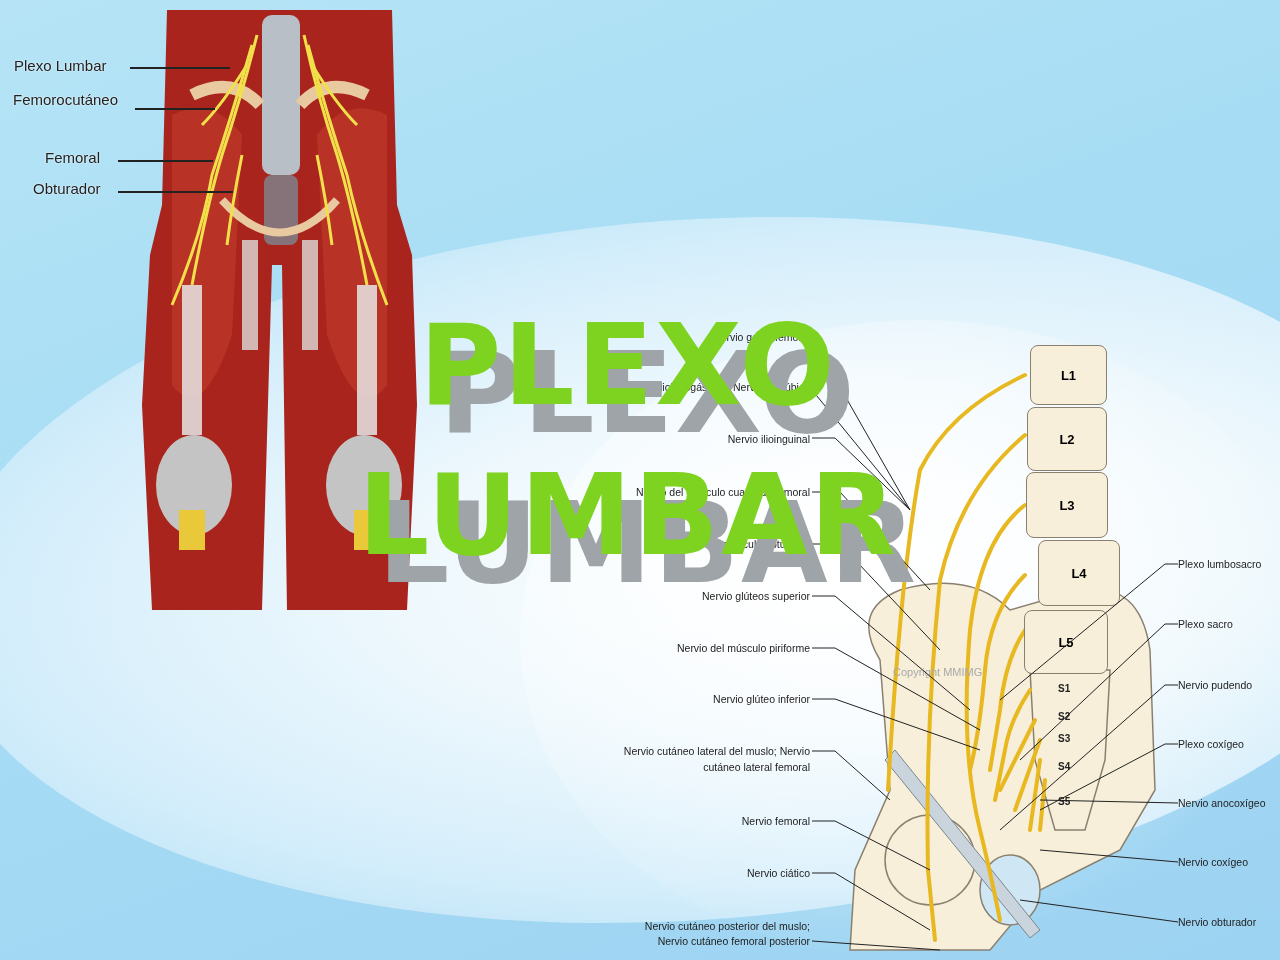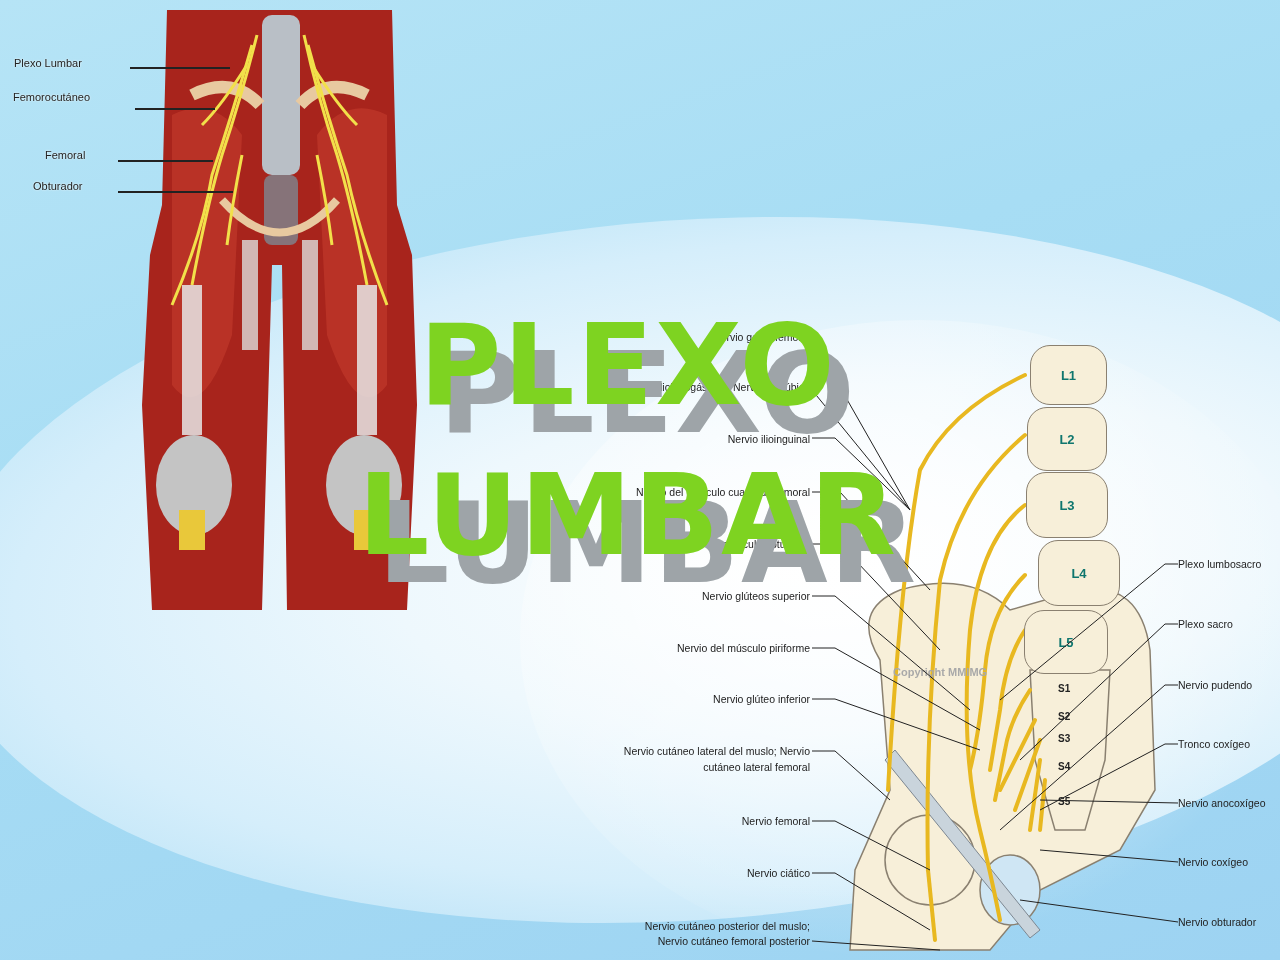--- a/index.html
+++ b/index.html
@@ -15,27 +15,27 @@
       transform: rotate(-4deg);
     }
     .swoosh2 {
       position:absolute; left:520px; top:320px; width:800px; height:640px;
       border-radius:50%;
       background: radial-gradient(ellipse at 40% 40%, rgba(255,255,255,0.9) 0%, rgba(255,255,255,0) 70%);
     }
     
     .anatomy-left { position:absolute; left:132px; top:5px; width:295px; height:605px; }
     .label-left {
-      position:absolute; font-size:11px; color:#222; white-space:nowrap;
+      position:absolute; font-size:15px; color:#222; white-space:nowrap;
       text-shadow: 0 0 2px #fff;
     }
     .leader { position:absolute; height:1.5px; background:#222; }
     .vert {
-      position:absolute; background:#f7efd9; border:1.5px solid #8a8070; border-radius:20px;
-      font-size:13px; font-weight:bold; color:#0f766e; display:flex; align-items:center; justify-content:center;
+      position:absolute; background:#f7efd9; border:1.5px solid #8a8070; border-radius:8px;
+      font-size:13px; font-weight:bold; color:#000000; display:flex; align-items:center; justify-content:center;
     }
     .slabel { position:absolute; font-size:10px; font-weight:bold; color:#222; }
     .nlabel {
       position:absolute; font-size:10.5px; color:#222; white-space:nowrap; text-align:center;
       line-height:14px;
     }
     .rlabel { position:absolute; font-size:10.5px; color:#222; white-space:nowrap; }
 
     
     .title-shadow, .title-main {
@@ -138,21 +138,21 @@
 <div class="vert" style="left:1024px; top:610px; width:82px; height:62px;">
     <span>L5</span>
   </div>
 
 <div class="slabel" style="left:1058px; top:683px;">S1</div>
 <div class="slabel" style="left:1058px; top:711px;">S2</div>
 <div class="slabel" style="left:1058px; top:733px;">S3</div>
 <div class="slabel" style="left:1058px; top:761px;">S4</div>
 <div class="slabel" style="left:1058px; top:796px;">S5</div>
 
-<div style="position:absolute; left:893px; top:666px; font-size:11px; font-weight:bold; color:#a9a9a9;">Copyright MMIMG</div>
+<div style="position:absolute; left:893px; top:666px; font-size:11px; font-weight:normal; color:#a9a9a9;">Copyright MMIMG</div>
 
 <div class="nlabel" style="right:470px; top:330px;">Nervio genitofemoral</div>
 <div class="nlabel" style="right:470px; top:380px;">Nervio iliohipogástrico; Nervio iliopúbico</div>
 <div class="nlabel" style="right:470px; top:432px;">Nervio ilioinguinal</div>
 <div class="nlabel" style="right:470px; top:485px;">Nervio del músculo cuadrado femoral</div>
 <div class="nlabel" style="right:470px; top:537px;">Nervio del músculo obturador</div>
 <div class="nlabel" style="right:470px; top:589px;">Nervio glúteos superior</div>
 <div class="nlabel" style="right:470px; top:641px;">Nervio del músculo piriforme</div>
 <div class="nlabel" style="right:470px; top:692px;">Nervio glúteo inferior</div>
 <div class="nlabel" style="right:470px; top:744px;">Nervio cutáneo lateral del muslo; Nervio</div>
@@ -175,21 +175,21 @@
     <path d="M2 421 L25 421 L80 470"></path>
     <path d="M2 491 L25 491 L120 540"></path>
     <path d="M2 543 L25 543 L120 600"></path>
     <path d="M2 611 L130 620"></path>
   </g>
 </svg>
 
 <div class="rlabel" style="left:1178px; top:558px;">Plexo lumbosacro</div>
 <div class="rlabel" style="left:1178px; top:618px;">Plexo sacro</div>
 <div class="rlabel" style="left:1178px; top:679px;">Nervio pudendo</div>
-<div class="rlabel" style="left:1178px; top:738px;">Tronco coxígeo</div>
+<div class="rlabel" style="left:1178px; top:738px;">Plexo coxígeo</div>
 <div class="rlabel" style="left:1178px; top:797px;">Nervio anocoxígeo</div>
 <div class="rlabel" style="left:1178px; top:856px;">Nervio coxígeo</div>
 <div class="rlabel" style="left:1178px; top:916px;">Nervio obturador</div>
 
 <svg style="position:absolute; left:980px; top:560px;" width="200" height="380">
   <g stroke="#222" stroke-width="1" fill="none">
     <path d="M198 4 L185 4 L20 140"></path>
     <path d="M198 64 L185 64 L40 200"></path>
     <path d="M198 125 L185 125 L20 270"></path>
     <path d="M198 184 L185 184 L60 250"></path>

